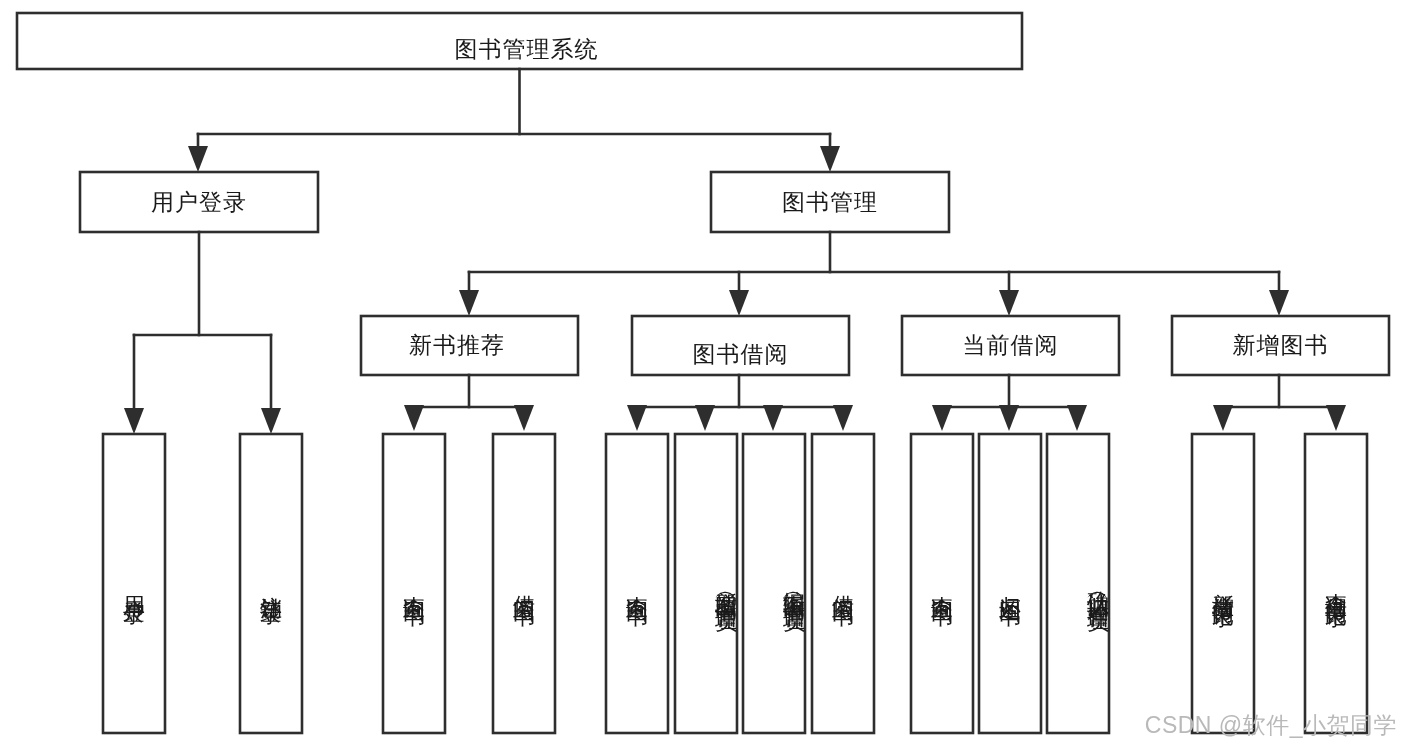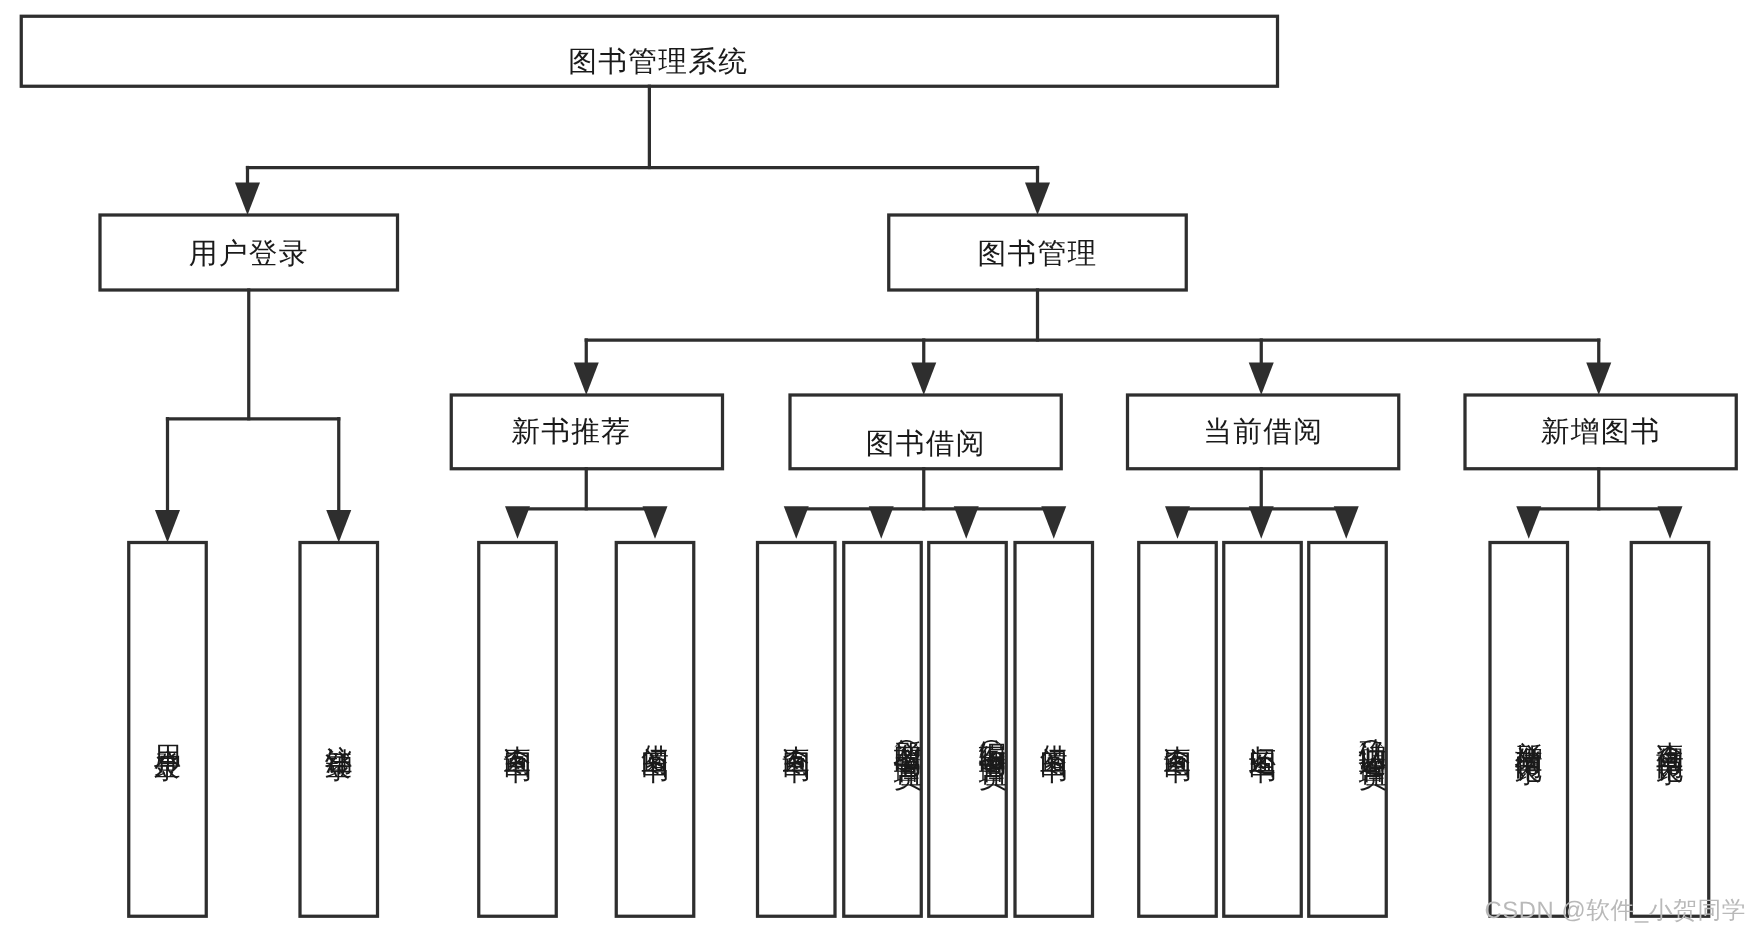--- a/index.html
+++ b/index.html
@@ -65,21 +65,21 @@
     color: #1a1a1a;
     letter-spacing: 1px;
     white-space: nowrap;
     pointer-events: none;
     font-family: "Liberation Sans", "DejaVu Sans", sans-serif;
   }
   #watermark {
     position: absolute;
     right: 8px;
     bottom: 6px;
-    font-size: 19px;
+    font-size: 23px;
     color: #b9b9b9;
     letter-spacing: 0.5px;
     white-space: nowrap;
     font-family: "Liberation Sans", "DejaVu Sans", sans-serif;
   }
 </style>
 </head>
 <body>
 
 <div id="diagram-root">

